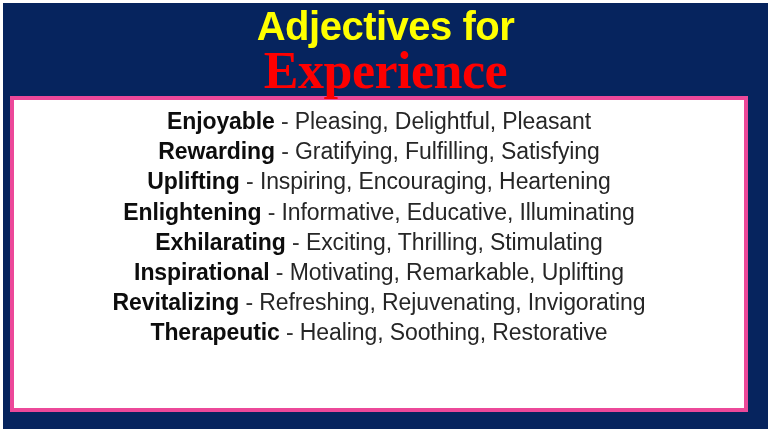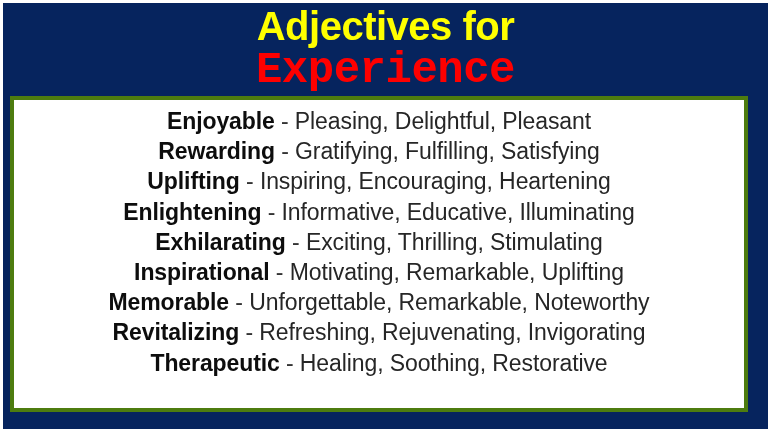--- a/index.html
+++ b/index.html
@@ -47,39 +47,39 @@
     font-weight: bold;
     font-size: 40px;
     line-height: 44px;
     letter-spacing: -0.5px;
     color: #ffff00;
     margin-top: 2px;
     white-space: nowrap;
   }
 
   .title-line2 {
-    font-family: Liberation Mono, monospace;
+    font-family: Liberation Serif, serif;
     font-weight: bold;
-    font-size: 44px;
+    font-size: 52px;
     line-height: 49px;
     letter-spacing: -0.5px;
     color: #fe0000;
     margin-top: -2px;
     white-space: nowrap;
   }
 
   
   .content-card {
     position: absolute;
     left: 10px;
     top: 96px;
     width: 738px;
     height: 316px;
     box-sizing: border-box;
-    border: 4px solid #4d7c0f;
+    border: 4px solid #ec4899;
     background: #ffffff;
     z-index: 2;
     overflow: hidden;
   }
 
   .adjective-list {
     list-style: none;
     margin: 0;
     padding: 6px 0 0 0;
     width: 100%;
@@ -123,19 +123,18 @@
   </div>
 
   <div class="content-card">
     <ul class="adjective-list">
         <li class="adjective-item"><span class="adj-term">Enjoyable</span> <span class="adj-dash">-</span> <span class="adj-syn">Pleasing, Delightful, Pleasant</span></li>
         <li class="adjective-item"><span class="adj-term">Rewarding</span> <span class="adj-dash">-</span> <span class="adj-syn">Gratifying, Fulfilling, Satisfying</span></li>
         <li class="adjective-item"><span class="adj-term">Uplifting</span> <span class="adj-dash">-</span> <span class="adj-syn">Inspiring, Encouraging, Heartening</span></li>
         <li class="adjective-item"><span class="adj-term">Enlightening</span> <span class="adj-dash">-</span> <span class="adj-syn">Informative, Educative, Illuminating</span></li>
         <li class="adjective-item"><span class="adj-term">Exhilarating</span> <span class="adj-dash">-</span> <span class="adj-syn">Exciting, Thrilling, Stimulating</span></li>
         <li class="adjective-item"><span class="adj-term">Inspirational</span> <span class="adj-dash">-</span> <span class="adj-syn">Motivating, Remarkable, Uplifting</span></li>
-        <li class="adjective-item"><span class="adj-term">Memorable</span> <span class="adj-dash">-</span> <span class="adj-syn">Unforgettable, Remarkable, Noteworthy</span></li>
         <li class="adjective-item"><span class="adj-term">Revitalizing</span> <span class="adj-dash">-</span> <span class="adj-syn">Refreshing, Rejuvenating, Invigorating</span></li>
         <li class="adjective-item"><span class="adj-term">Therapeutic</span> <span class="adj-dash">-</span> <span class="adj-syn">Healing, Soothing, Restorative</span></li>
       </ul>
   </div>
 
 </div>
 
 </body></html>

